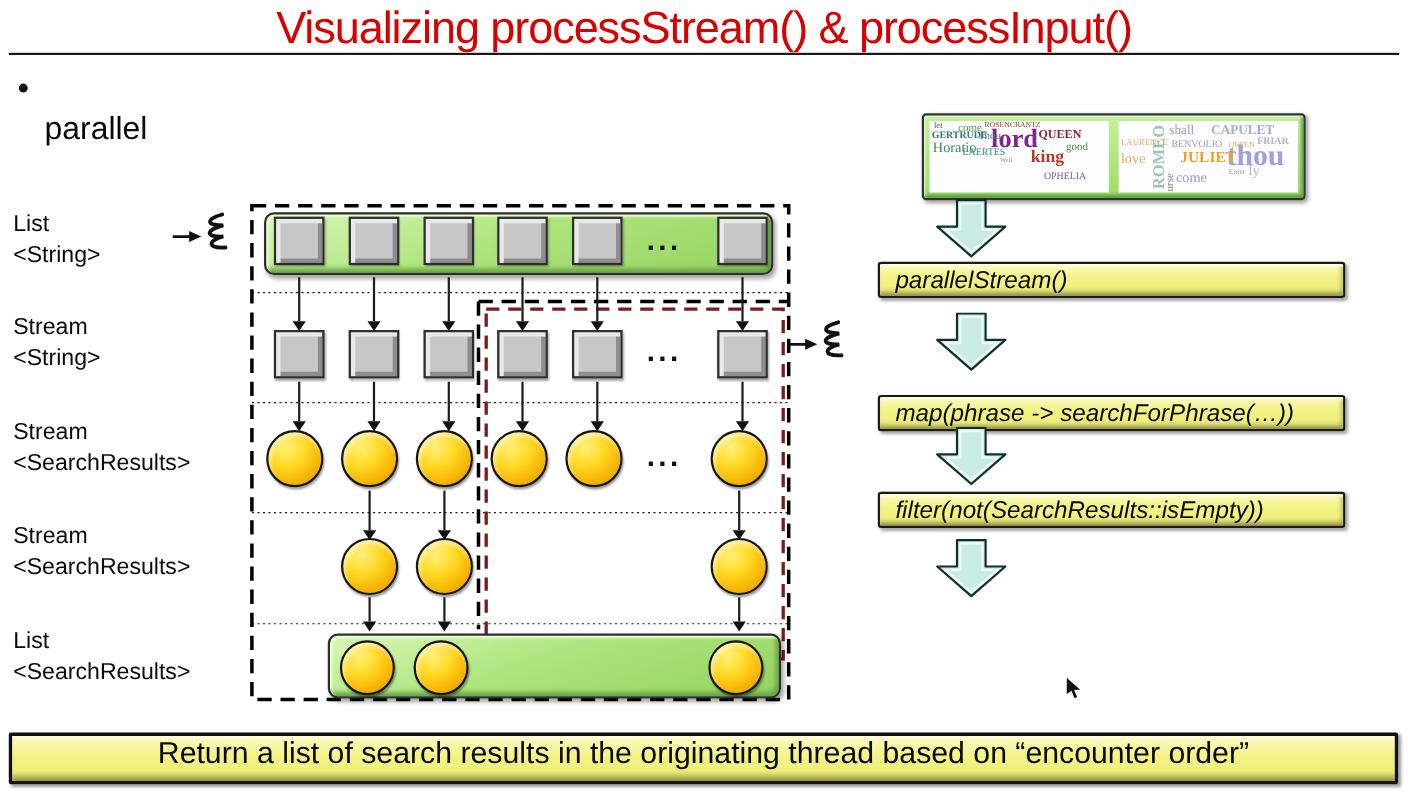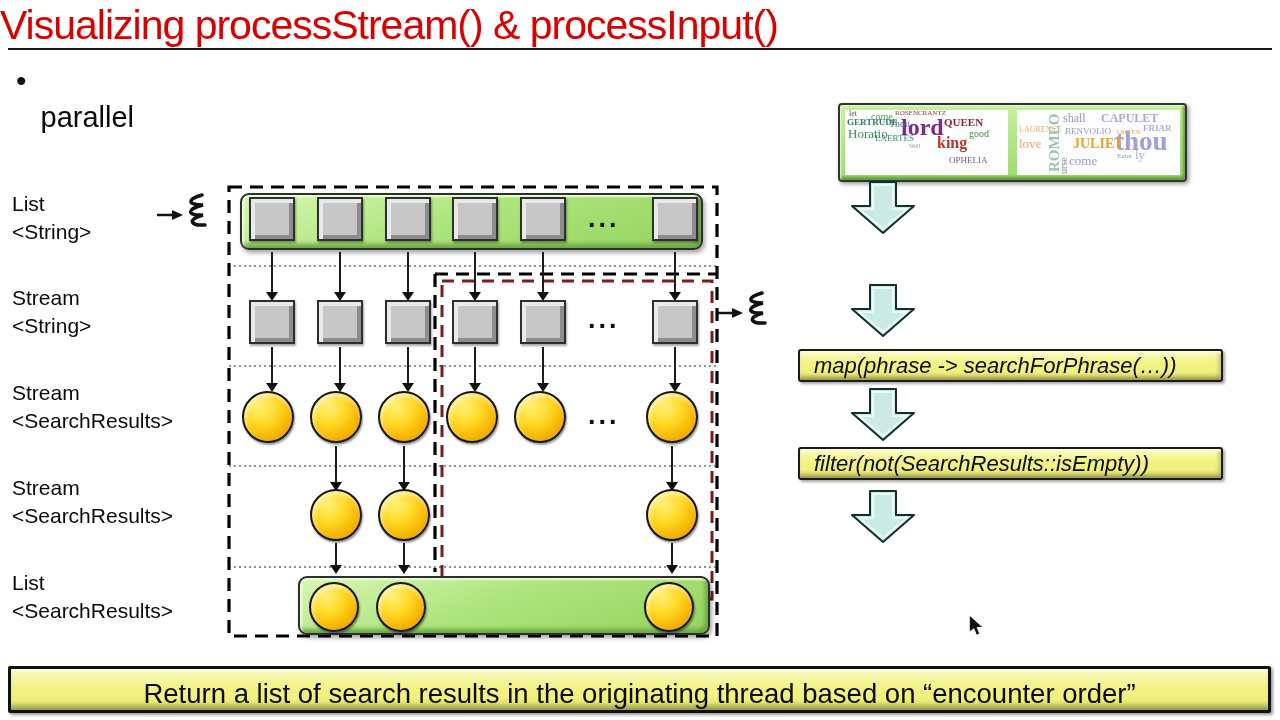--- a/index.html
+++ b/index.html
@@ -1,19 +1,19 @@
 <!DOCTYPE html>
 <html><head>
 <meta charset="utf-8">
 <style>
   html,body{margin:0;padding:0;background:#888;}
   .slide{position:relative;width:1280px;height:720px;background:#ffffff;overflow:hidden;
          font-family:"Liberation Sans",sans-serif;color:#111;}
   
-  .title{position:absolute;left:0;top:2px;width:1280px;
+  .title{position:absolute;left:0;top:2px;width:1280px;text-align:center;
          font-size:41px;font-weight:500;color:#d90000;letter-spacing:-1px;}
   .title-rule{position:absolute;left:8px;right:8px;top:48px;height:0;border-top:2px solid #1a1a1a;}
   
   .bullet-row{position:absolute;left:16px;top:62px;width:800px;display:flex;}
   .bullet-glyph{font-size:30px;line-height:37px;margin-right:14px;}
   .bullet-text{font-size:29px;line-height:37px;color:#0a0a0a;}
   
   .axis-label{position:absolute;left:12px;font-size:21px;line-height:28px;color:#0a0a0a;}
   
   .dash-overlay{position:absolute;left:0;top:0;pointer-events:none;}
@@ -44,21 +44,21 @@
   .flowbox{position:absolute;left:798px;width:425px;height:33px;border:2px solid #1a1a1a;border-radius:3px;
            background:linear-gradient(180deg,#fbfbc6 0%,#f3f386 40%,#eeee78 100%);
            box-shadow:inset 0 3px 3px -1px #ffffe2, inset 0 -6px 5px -3px #8f8f45, inset -4px 0 4px -2px #bdbd6a, 2px 2px 3px rgba(0,0,0,.35);
            font-size:22px;font-style:italic;color:#0a0a0a;display:flex;align-items:center;padding-left:14px;box-sizing:border-box;}
   .block-arrow{position:absolute;}
   
   .banner{position:absolute;left:8px;top:666px;width:1263px;height:47px;box-sizing:border-box;
           border:3px solid #111;border-radius:2px;
           background:linear-gradient(180deg,#fbfbc6 0%,#f3f386 45%,#eded74 100%);
           box-shadow:inset 0 3px 3px -1px #ffffe2, inset 0 -8px 6px -4px #8f8f45, 2px 2px 3px rgba(0,0,0,.4);
-          display:flex;align-items:flex-end;justify-content:center;
+          display:flex;align-items:flex-start;justify-content:center;
           font-size:27.5px;color:#0a0a0a;}
   .cursor{position:absolute;}
 </style>
 </head>
 <body>
 
 <div class="slide">
 
   <div class="title">Visualizing processStream() &amp; processInput()</div>
   <div class="title-rule"></div>
@@ -182,26 +182,29 @@
         <span class="cw" style="left: 118px; top: 38px; font-size: 13px; color: rgb(176, 176, 216);">ly</span>
         <span class="cw v" style="left: 30px; top: 62px; font-size: 15px; color: rgb(158, 196, 176); font-weight: bold;">ROMEO</span>
         <span class="cw v" style="left: 42px; top: 64px; font-size: 10px; color: rgb(136, 136, 136);">urse</span>
       </div>
   </div>
 
   <svg class="block-arrow" style="left:850px;top:181px" width="66" height="55" viewBox="0 0 66 55">
     <polygon points="20,1 46,1 46,25 64,25 33,52 2,25 20,25" fill="#c9ebe3" stroke="#10302e" stroke-width="2" stroke-linejoin="round"></polygon>
     <polygon points="23,4 43,4 43,28 57,28 33,48 9,28 23,28" fill="none" stroke="#ecfbf7" stroke-width="2" stroke-linejoin="round"></polygon>
   </svg>
+  <div class="flowbox" style="top:238px">
+      <span>parallelStream()</span>
+    </div>
 
   <svg class="block-arrow" style="left:850px;top:284px" width="66" height="55" viewBox="0 0 66 55">
     <polygon points="20,1 46,1 46,25 64,25 33,52 2,25 20,25" fill="#c9ebe3" stroke="#10302e" stroke-width="2" stroke-linejoin="round"></polygon>
     <polygon points="23,4 43,4 43,28 57,28 33,48 9,28 23,28" fill="none" stroke="#ecfbf7" stroke-width="2" stroke-linejoin="round"></polygon>
   </svg>
-  <div class="flowbox" style="top:349px">
+  <div class="flowbox" style="top:359px">
       <span>map(phrase -&gt; searchForPhrase(…))</span>
     </div>
 
   <svg class="block-arrow" style="left:850px;top:388px" width="66" height="55" viewBox="0 0 66 55">
     <polygon points="20,1 46,1 46,25 64,25 33,52 2,25 20,25" fill="#c9ebe3" stroke="#10302e" stroke-width="2" stroke-linejoin="round"></polygon>
     <polygon points="23,4 43,4 43,28 57,28 33,48 9,28 23,28" fill="none" stroke="#ecfbf7" stroke-width="2" stroke-linejoin="round"></polygon>
   </svg>
   <div class="flowbox" style="top:447px">
       <span>filter(not(SearchResults::isEmpty))</span>
     </div>

